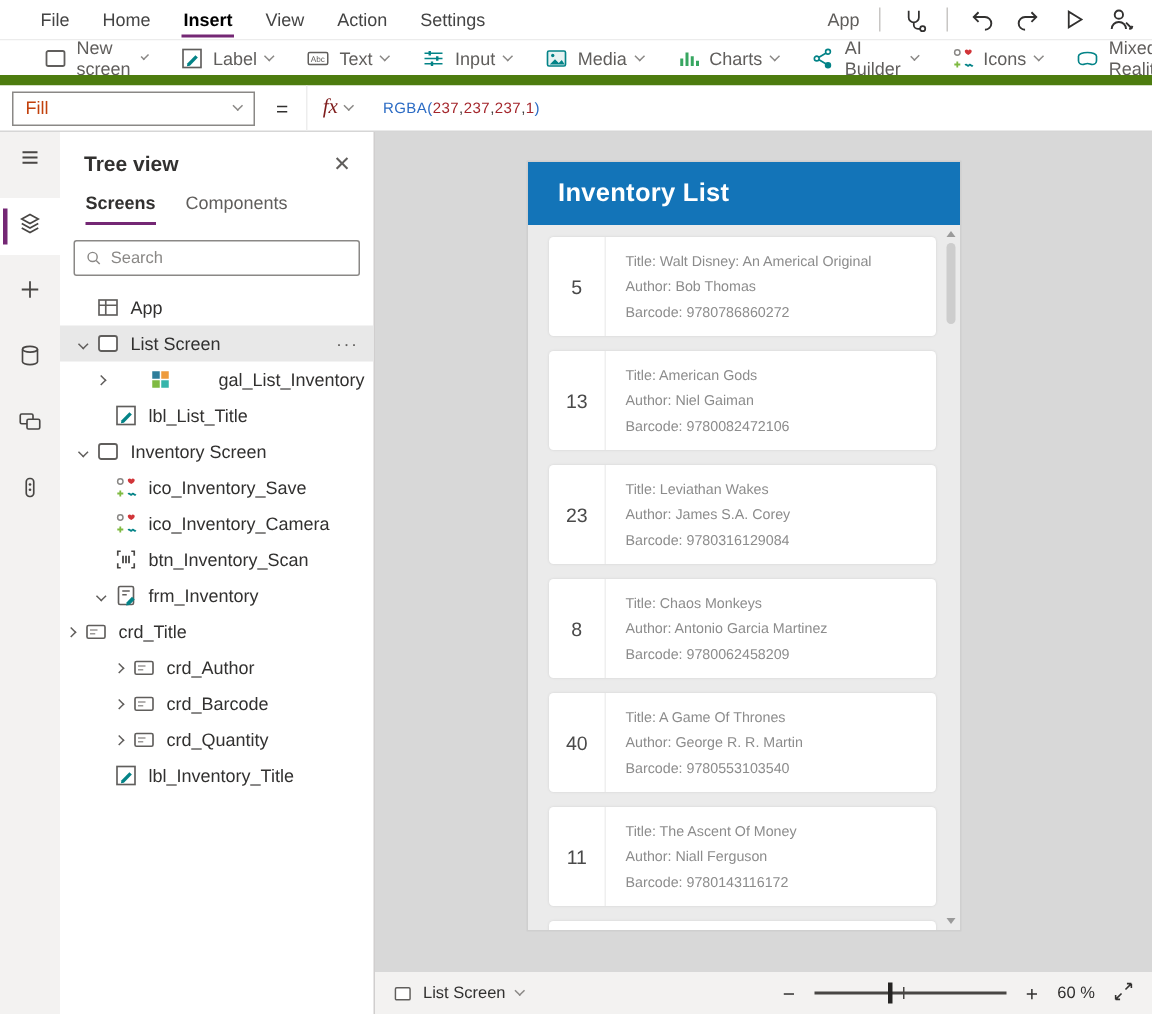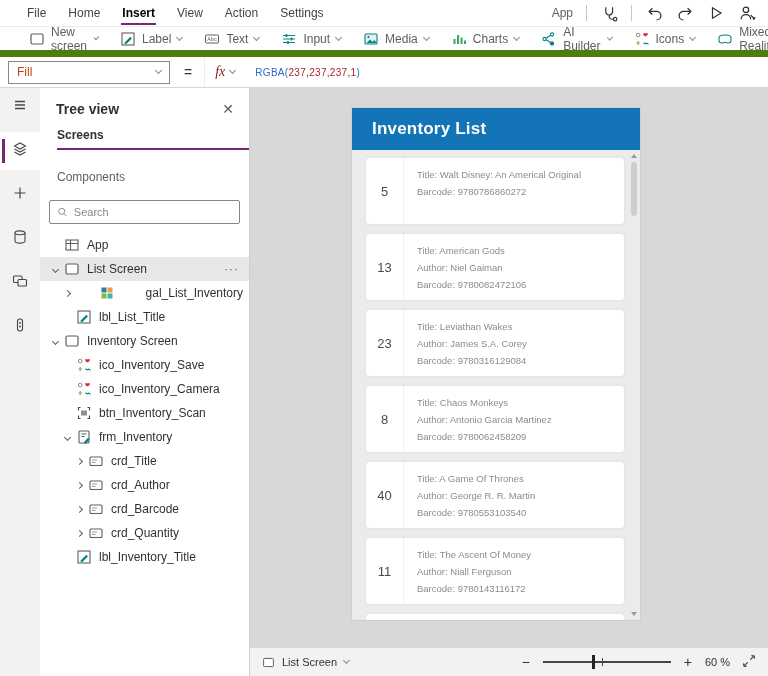--- a/index.html
+++ b/index.html
@@ -39,21 +39,21 @@
   .rail { position:absolute; top:88px; left:0; width:40px; bottom:0; background:#f3f2f1; }
   .rail-item { width:40px; height:38px; display:flex; align-items:center; justify-content:center; color:#484644; position:relative; margin-bottom:6px; }
   .rail-item.selected { background:#fff; }
   .rail-item.selected::before { content:""; position:absolute; left:2px; top:7px; bottom:7px; width:3px; background:#742774; }
 
   
   .panel { position:absolute; top:88px; left:40px; width:210px; bottom:0; background:#fff; border-right:1px solid #d0cece; }
   .panel-head { display:flex; align-items:center; padding:13px 12px 0 16px; }
   .panel-title { font-size:14px; font-weight:700; color:#323130; }
   .panel-close { margin-left:auto; font-size:14px; color:#605e5c; width:18px; text-align:center; }
-  .tabs { display:flex; gap:20px; padding:11px 0 0 17px; font-size:12px;flex-direction:column; }
+  .tabs { display:flex; gap:20px; padding:11px 0 0 17px; font-size:12px; }
   .tab { padding-bottom:6px; color:#605e5c; }
   .tab.active { color:#323130; font-weight:700; border-bottom:2px solid #742774; }
   .searchbox { margin:10px 9px 9px 9px; height:24px; border:1px solid #8a8886; border-radius:2px; display:flex; align-items:center; padding:0 7px; gap:6px; background:#fff; }
   .searchbox input { border:none; outline:none; font-size:11px; width:100%; font-family:inherit; color:#323130; }
   .searchbox input::placeholder { color:#8a8886; }
   .tree { font-size:12px; }
   .tree-row { height:24px; display:flex; align-items:center; padding-right:6px; }
   .tree-row.selected { background:#e8e8e8; }
   .t-chev { width:14px; display:flex; justify-content:center; flex:none; }
   .t-chev .c-down { width:5px; height:5px; border-right:1.2px solid #605e5c; border-bottom:1.2px solid #605e5c; transform:rotate(45deg); }
@@ -381,21 +381,21 @@
         <span class="t-chev">
           <span class="c-down"></span>
         </span>
         <span class="t-icon"><svg width="16" height="16" viewBox="0 0 16 16" fill="none">
             <rect x="3" y="2" width="10" height="12" rx="1" stroke="#605e5c" stroke-width="1.1" fill="#fff"></rect>
             <path d="M5.5 5h5M5.5 7.5h3" stroke="#605e5c" stroke-width="1"></path>
             <path d="M8.5 12.5 12 8.8l1.8 1.8-3.5 3.7-2.2.4z" fill="#038387"></path>
           </svg></span>
         <span class="t-label">frm_Inventory</span>
       </div>
-      <div class="tree-row" style="padding-left: 32px;">
+      <div class="tree-row" style="">
         <span class="t-chev">
           <span class="c-right"></span>
         </span>
         <span class="t-icon"><svg width="16" height="16" viewBox="0 0 16 16" fill="none">
             <rect x="2" y="4" width="12" height="8.5" rx="1" stroke="#605e5c" stroke-width="1.1" fill="#fff"></rect>
             <path d="M4 7h5M4 9.5h3.5" stroke="#9a9896" stroke-width="1"></path>
           </svg></span>
         <span class="t-label">crd_Title</span>
       </div>
       <div class="tree-row" style="padding-left: 32px;">
@@ -447,20 +447,21 @@
     <div class="gallery">
       <div class="g-scroll">
         <span class="up"></span>
         <span class="thumb"></span>
         <span class="dn"></span>
       </div>
     <div class="g-card" style="top: 8px;">
           <div class="g-qty">5</div>
           <div class="g-text">
             <div>Title: Walt Disney: An Americal Original</div>
+            <div>Author: Bob Thomas</div>
             <div>Barcode: 9780786860272</div>
           </div>
         </div>
         <div class="g-card" style="top: 84px;">
           <div class="g-qty">13</div>
           <div class="g-text">
             <div>Title: American Gods</div>
             <div>Author: Niel Gaiman</div>
             <div>Barcode: 9780082472106</div>
           </div>

